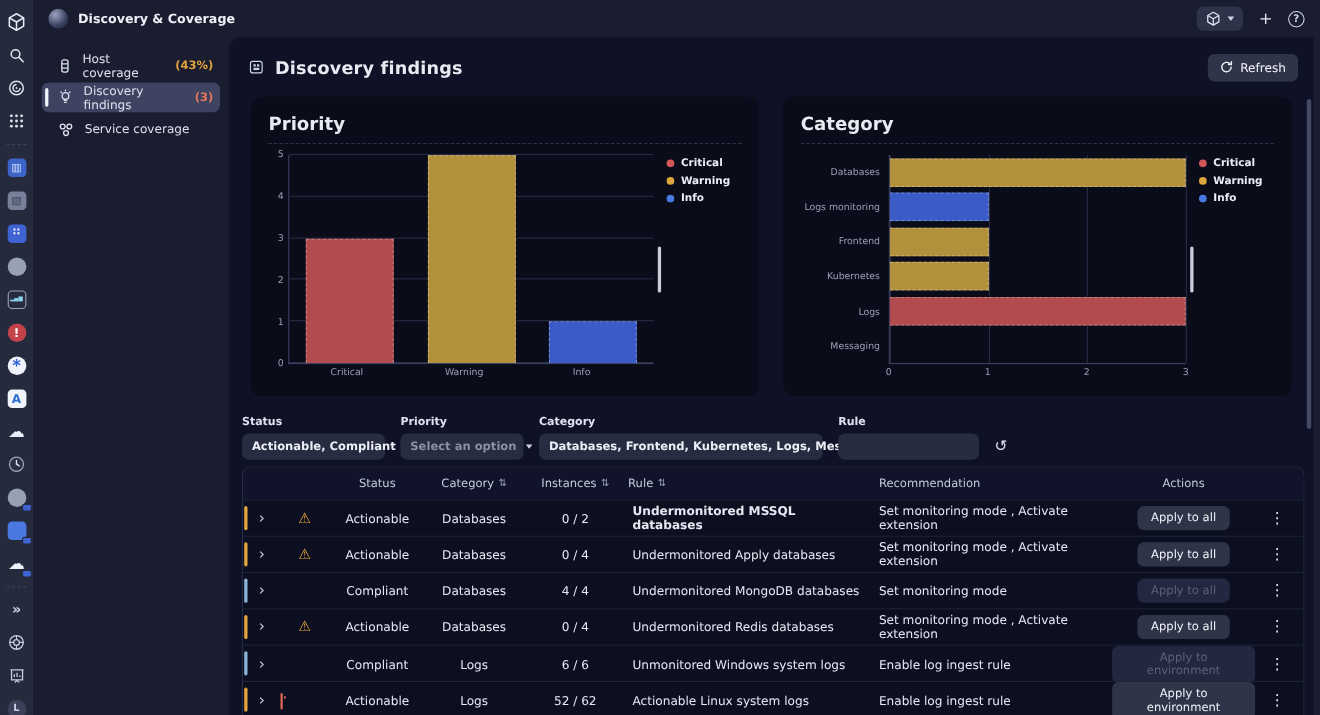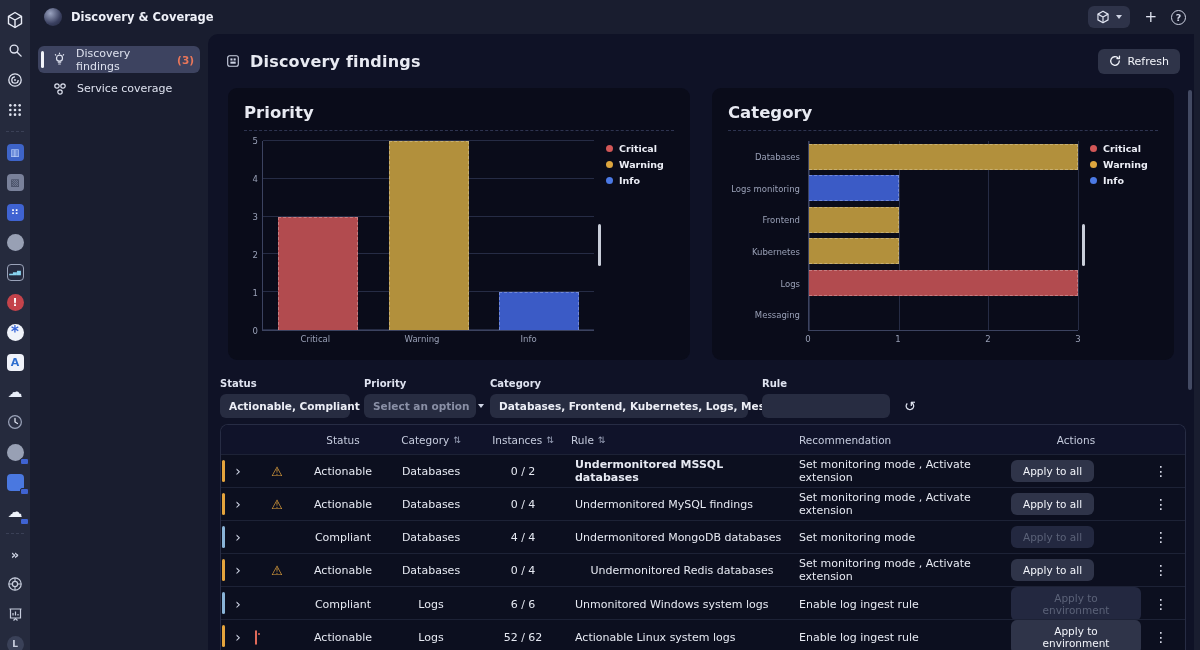--- a/index.html
+++ b/index.html
@@ -86,21 +86,21 @@
   .accent{position:absolute;left:1px;top:5px;bottom:5px;width:3px;border-radius:2px;}
   .cell-c{text-align:center;}
   .cell-l{text-align:left;}
   .hcell{display:flex;align-items:center;justify-content:center;gap:4px;}
   .hcell.left{justify-content:flex-start;}
   .sort-glyph{font-size:9px;color:#9aa1b8;}
   .row-chevron{font-size:14px;color:#cfd4e4;text-align:center;cursor:pointer;line-height:1;}
   .warn-tri{color:#e5a43d;font-size:13px;text-align:center;display:block;}
   .crit-diamond{position:relative;width:9px;height:9px;border:1.5px solid #e06a5a;transform:rotate(45deg);margin:0 auto;border-radius:1px;}
   .crit-diamond i{position:absolute;left:2.4px;top:2.4px;width:2px;height:2px;background:#e06a5a;border-radius:50%;}
-  .action-cell{display:flex;}
+  .action-cell{display:flex;justify-content:center;}
   .action-cell .btn{font-size:10.5px;padding:5px 12px;}
   .kebab{font-size:14px;color:#dfe3f0;text-align:center;cursor:pointer;}
   svg{display:block;}
 </style>
 </head>
 <body>
 
 <div id="app">
 
   <div class="rail" id="rail">
@@ -231,20 +231,30 @@
             </svg>
           </span>
         <span class="caret"></span>
       </span>
       <span class="plus-glyph">+</span>
       <span class="help-circle">?</span>
     </div>
   </div>
 
   <div class="sidebar" id="sidebar">
+      <div class="side-item">
+        <span class="side-icon">
+          <svg width="14" height="14" viewBox="0 0 15 15" fill="none" stroke="#dfe3f0" stroke-width="1.3">
+            <rect x="4.5" y="1.5" width="6" height="12" rx="2"></rect>
+            <path d="M4.5 5.5h6M4.5 9.5h6"></path>
+          </svg>
+        </span>
+        <span>Host coverage</span>
+        <span class="side-badge" style="color: rgb(224, 162, 60);">(43%)</span>
+      </div>
       <div class="side-item active">
         <span class="sel-bar"></span>
         <span class="side-icon">
           <svg width="15" height="15" viewBox="0 0 15 15" fill="none" stroke="#dfe3f0" stroke-width="1.2" stroke-linecap="round">
             <circle cx="7.5" cy="6.2" r="3"></circle>
             <path d="M6.3 10.2h2.4M6.7 12h1.6"></path>
             <path d="M7.5 1v.5M3.4 2.7l.4.4M11.6 2.7l-.4.4"></path>
           </svg>
         </span>
         <span>Discovery findings</span>
@@ -454,21 +464,21 @@
           </div>
           <div class="tgrid trow">
             <span class="accent" style="background: rgb(229, 164, 61);"></span>
             <span class="row-chevron">›</span>
             <span>
               <span class="warn-tri">⚠</span>
             </span>
             <span class="cell-c">Actionable</span>
             <span class="cell-c">Databases</span>
             <span class="cell-c">0 / 4</span>
-            <span class="cell-l" style="padding-left: 4px;">Undermonitored MySQL findings</span>
+            <span class="cell-l" style="padding-left: 4px;">Undermonitored Apply databases</span>
             <span class="cell-l" style="padding-left: 10px;">Set monitoring mode ,  Activate extension</span>
             <span class="action-cell">
               <button class="btn">Apply to all</button>
             </span>
             <span class="kebab">⋮</span>
           </div>
           <div class="tgrid trow">
             <span class="accent" style="background: rgb(138, 180, 216);"></span>
             <span class="row-chevron">›</span>
             <span></span>
@@ -484,21 +494,21 @@
           </div>
           <div class="tgrid trow">
             <span class="accent" style="background: rgb(229, 164, 61);"></span>
             <span class="row-chevron">›</span>
             <span>
               <span class="warn-tri">⚠</span>
             </span>
             <span class="cell-c">Actionable</span>
             <span class="cell-c">Databases</span>
             <span class="cell-c">0 / 4</span>
-            <span class="cell-l" style="padding-left: 4px; text-align: center;">Undermonitored Redis databases</span>
+            <span class="cell-l" style="padding-left: 4px;">Undermonitored Redis databases</span>
             <span class="cell-l" style="padding-left: 10px;">Set monitoring mode ,  Activate extension</span>
             <span class="action-cell">
               <button class="btn">Apply to all</button>
             </span>
             <span class="kebab">⋮</span>
           </div>
           <div class="tgrid trow">
             <span class="accent" style="background: rgb(138, 180, 216);"></span>
             <span class="row-chevron">›</span>
             <span></span>

